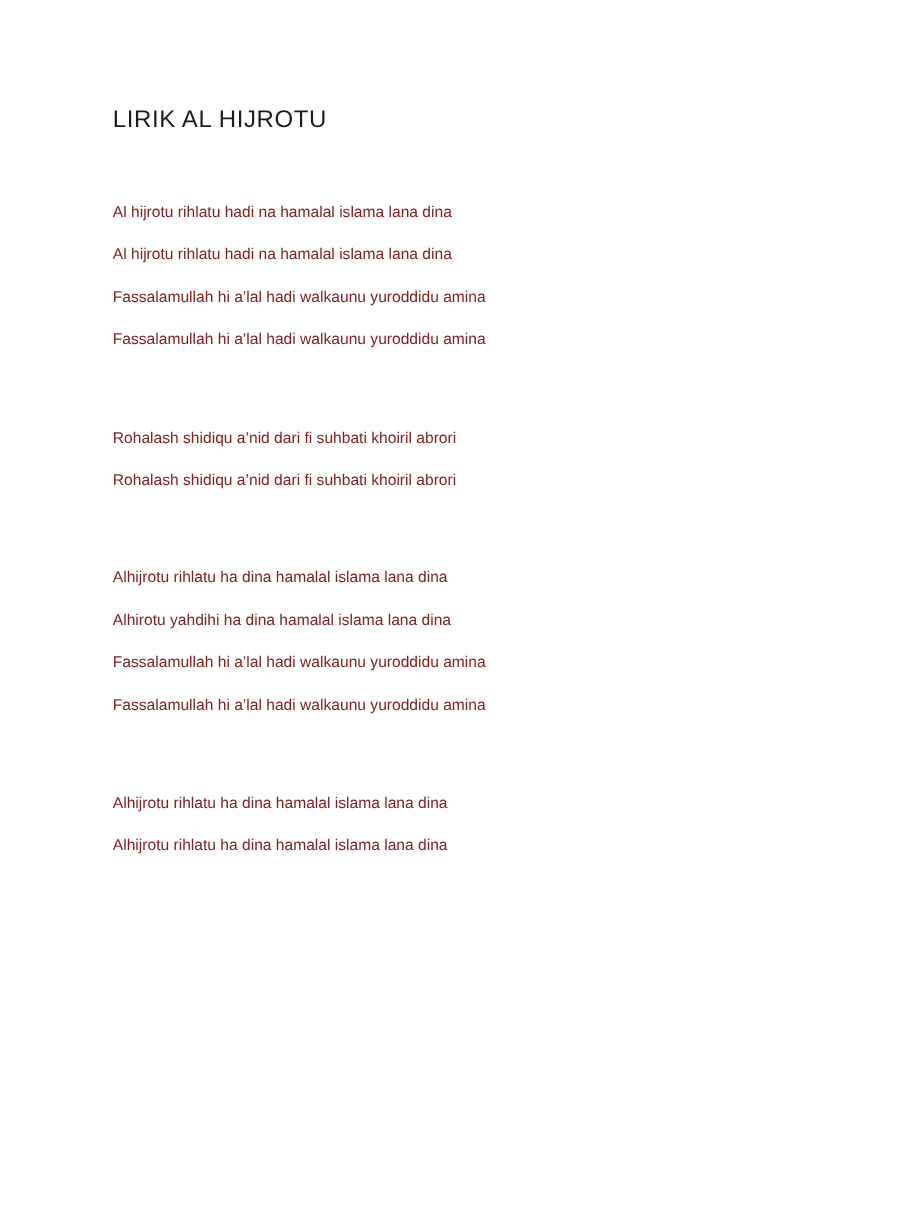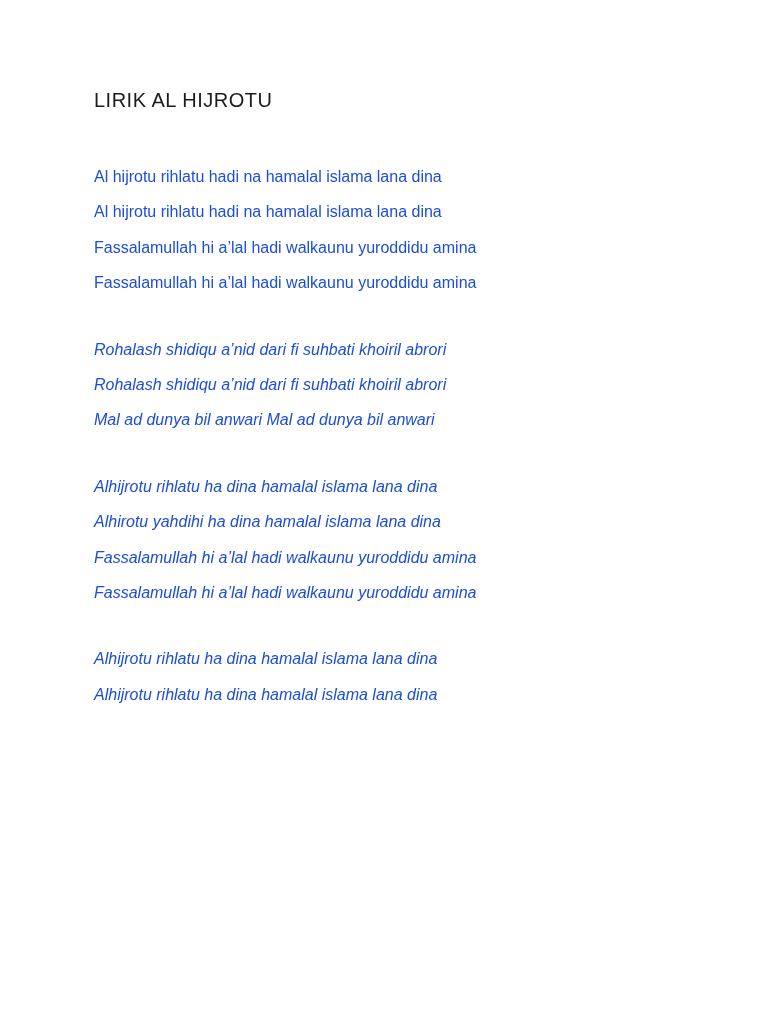--- a/index.html
+++ b/index.html
@@ -26,49 +26,47 @@
     line-height: 23px;
     font-weight: 400;
     letter-spacing: 0.5px;
     margin: 0 0 47px 0;
     color: #1c1c1c;
   }
   .stanza {
     margin: 0;
   }
   .stanza + .stanza {
-    margin-top: 31px;
-    font-style: italic;
+    margin-top: 46px;
   }
   .lyric-line {
     margin: 0;
-    font-size: 16px;
+    font-size: 13px;
     line-height: 35.4px;
     white-space: nowrap;
-    color: #1d4ed8;
+    color: #7f1d1d;
   }
 </style>
 </head>
 <body>
 
 <div class="page">
 
   <h1 class="doc-title">LIRIK AL HIJROTU</h1>
 
   <div class="stanza">
     <p class="lyric-line">Al hijrotu rihlatu hadi na hamalal islama lana dina</p>
     <p class="lyric-line">Al hijrotu rihlatu hadi na hamalal islama lana dina</p>
     <p class="lyric-line">Fassalamullah hi a’lal hadi walkaunu yuroddidu amina</p>
     <p class="lyric-line">Fassalamullah hi a’lal hadi walkaunu yuroddidu amina</p>
   </div>
 
   <div class="stanza">
     <p class="lyric-line">Rohalash shidiqu a’nid dari fi suhbati khoiril abrori</p>
     <p class="lyric-line">Rohalash shidiqu a’nid dari fi suhbati khoiril abrori</p>
-    <p class="lyric-line">Mal ad dunya bil anwari Mal ad dunya bil anwari</p>
   </div>
 
   <div class="stanza">
     <p class="lyric-line">Alhijrotu rihlatu ha dina hamalal islama lana dina</p>
     <p class="lyric-line">Alhirotu yahdihi ha dina hamalal islama lana dina</p>
     <p class="lyric-line">Fassalamullah hi a’lal hadi walkaunu yuroddidu amina</p>
     <p class="lyric-line">Fassalamullah hi a’lal hadi walkaunu yuroddidu amina</p>
   </div>
 
 

